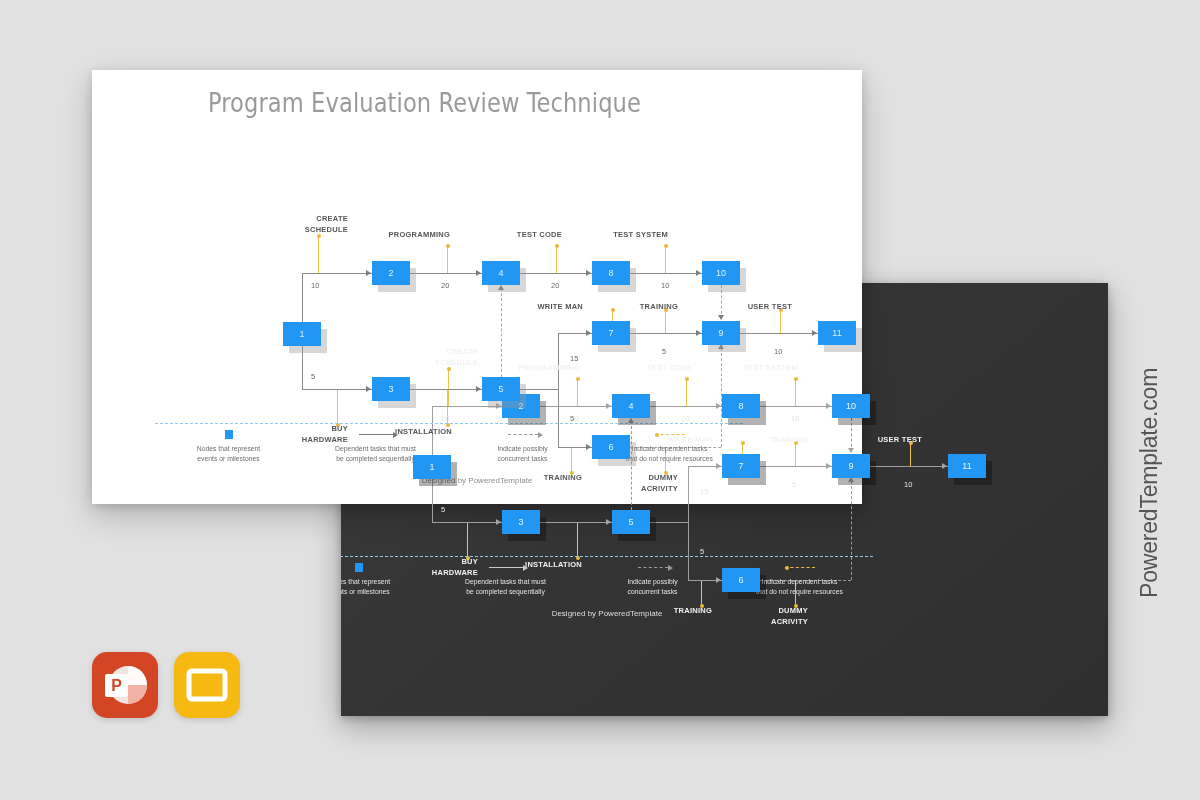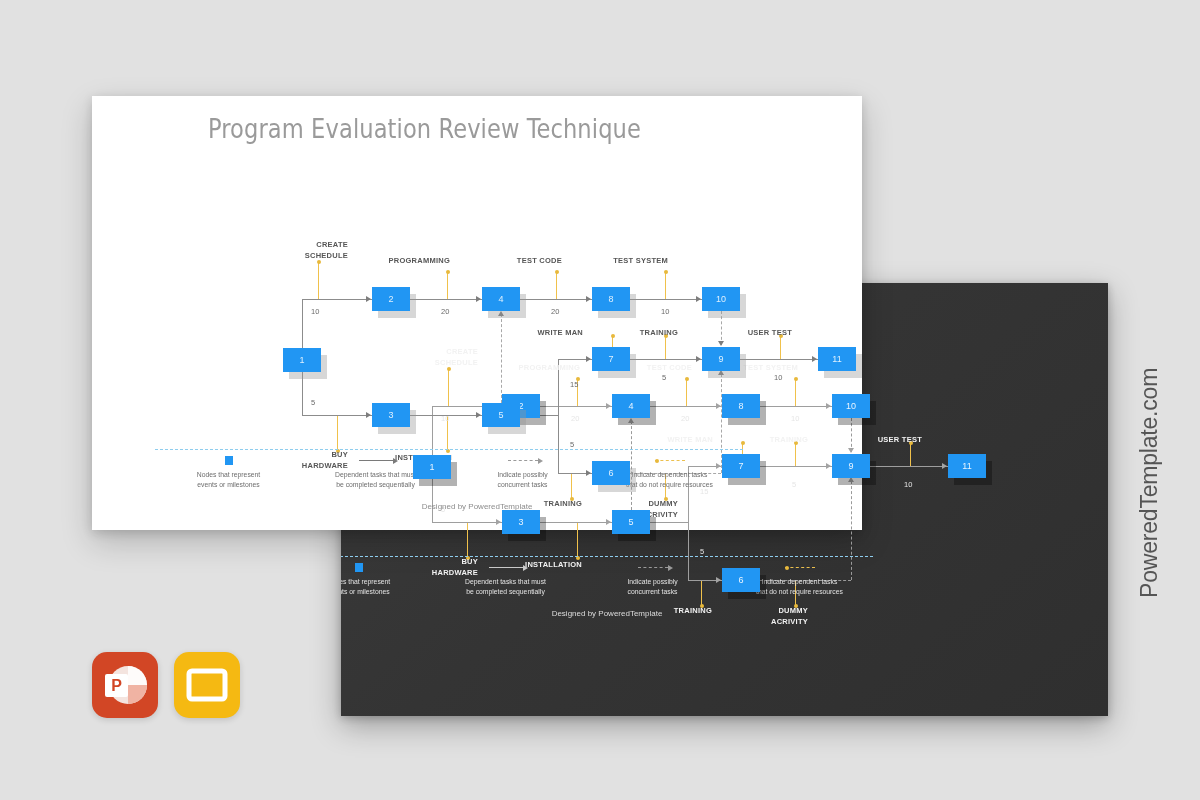--- a/index.html
+++ b/index.html
@@ -12,21 +12,21 @@
   #stage{position:absolute;inset:0;}
 
   
   .slide{position:absolute;overflow:hidden;}
   #dark-slide{
     left:341px;top:283px;width:767px;height:433px;
     background:linear-gradient(140deg,#3b3b3b 0%,#343434 45%,#2f2f2f 100%);
     box-shadow:0 10px 28px rgba(0,0,0,.30), 0 2px 8px rgba(0,0,0,.22);
   }
   #light-slide{
-    left:92px;top:96px;width:770px;height:434px;
+    left:92px;top:70px;width:770px;height:434px;
     background:#ffffff;
     box-shadow:0 12px 30px rgba(0,0,0,.20), 0 3px 10px rgba(0,0,0,.14);
   }
 
   
   .canvas{position:absolute;left:0;top:0;width:770px;height:434px;}
   #dark-slide .canvas{left:-119px;top:-80px;}
 
   
   .slide-title{

